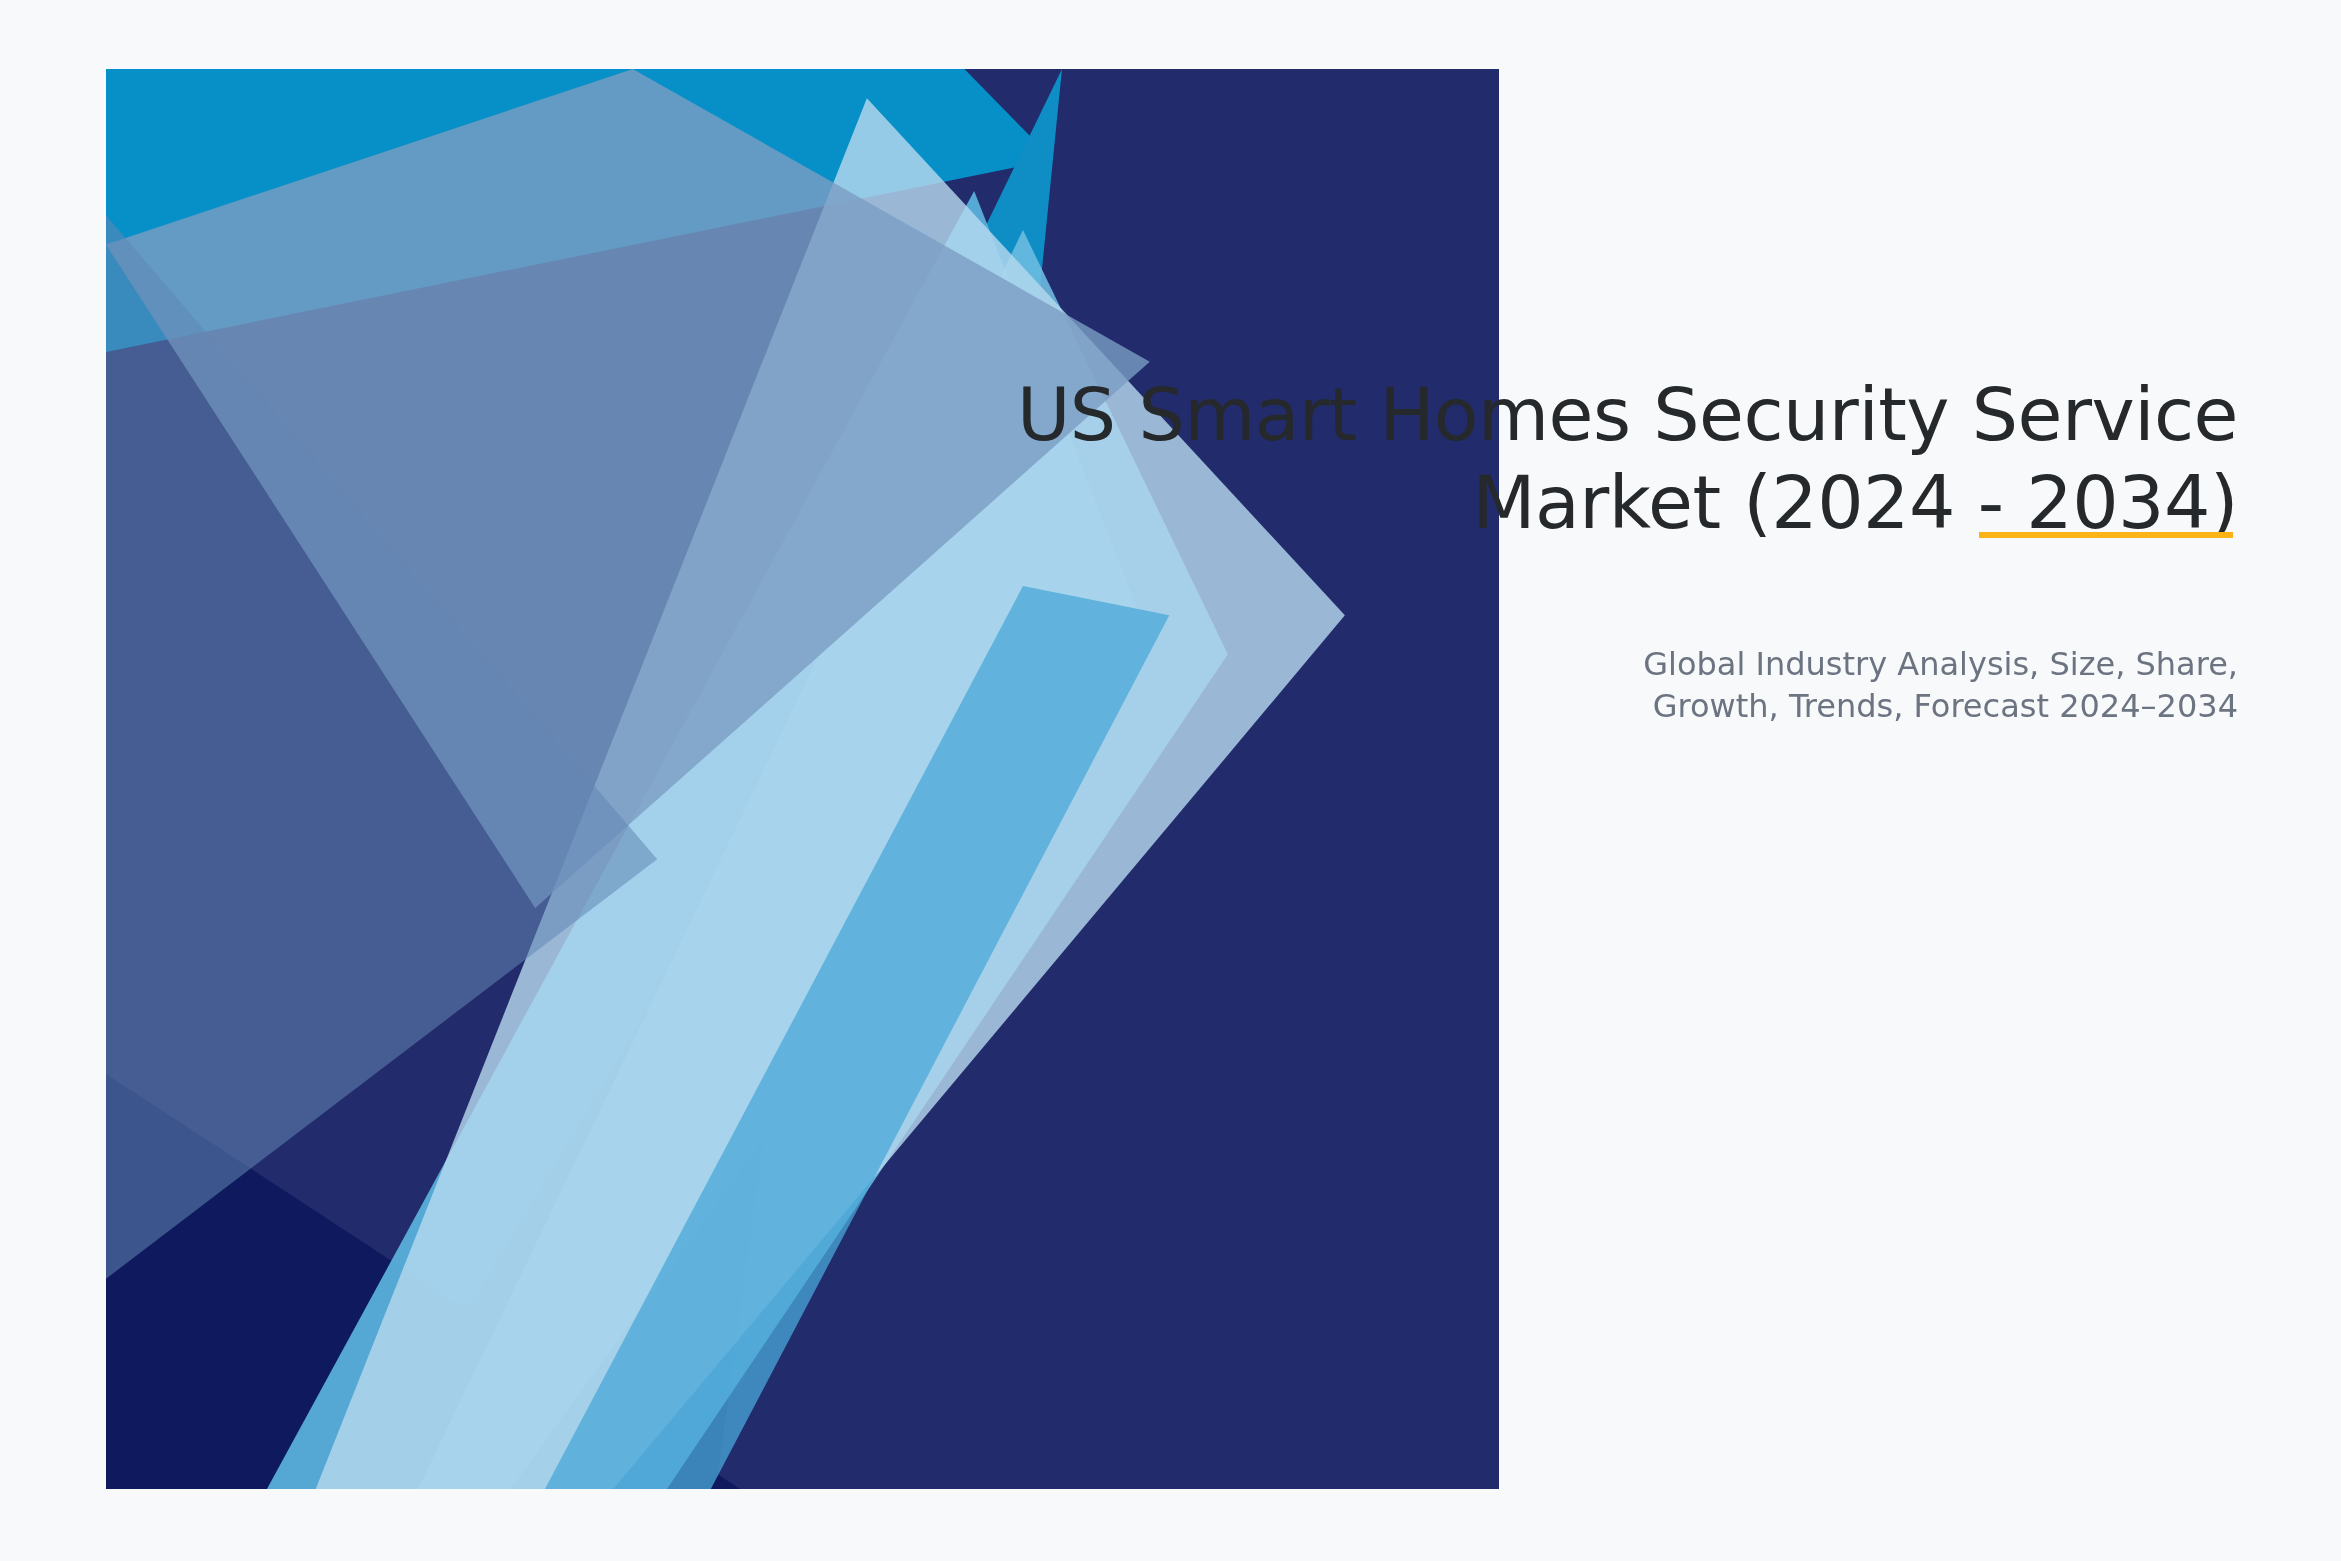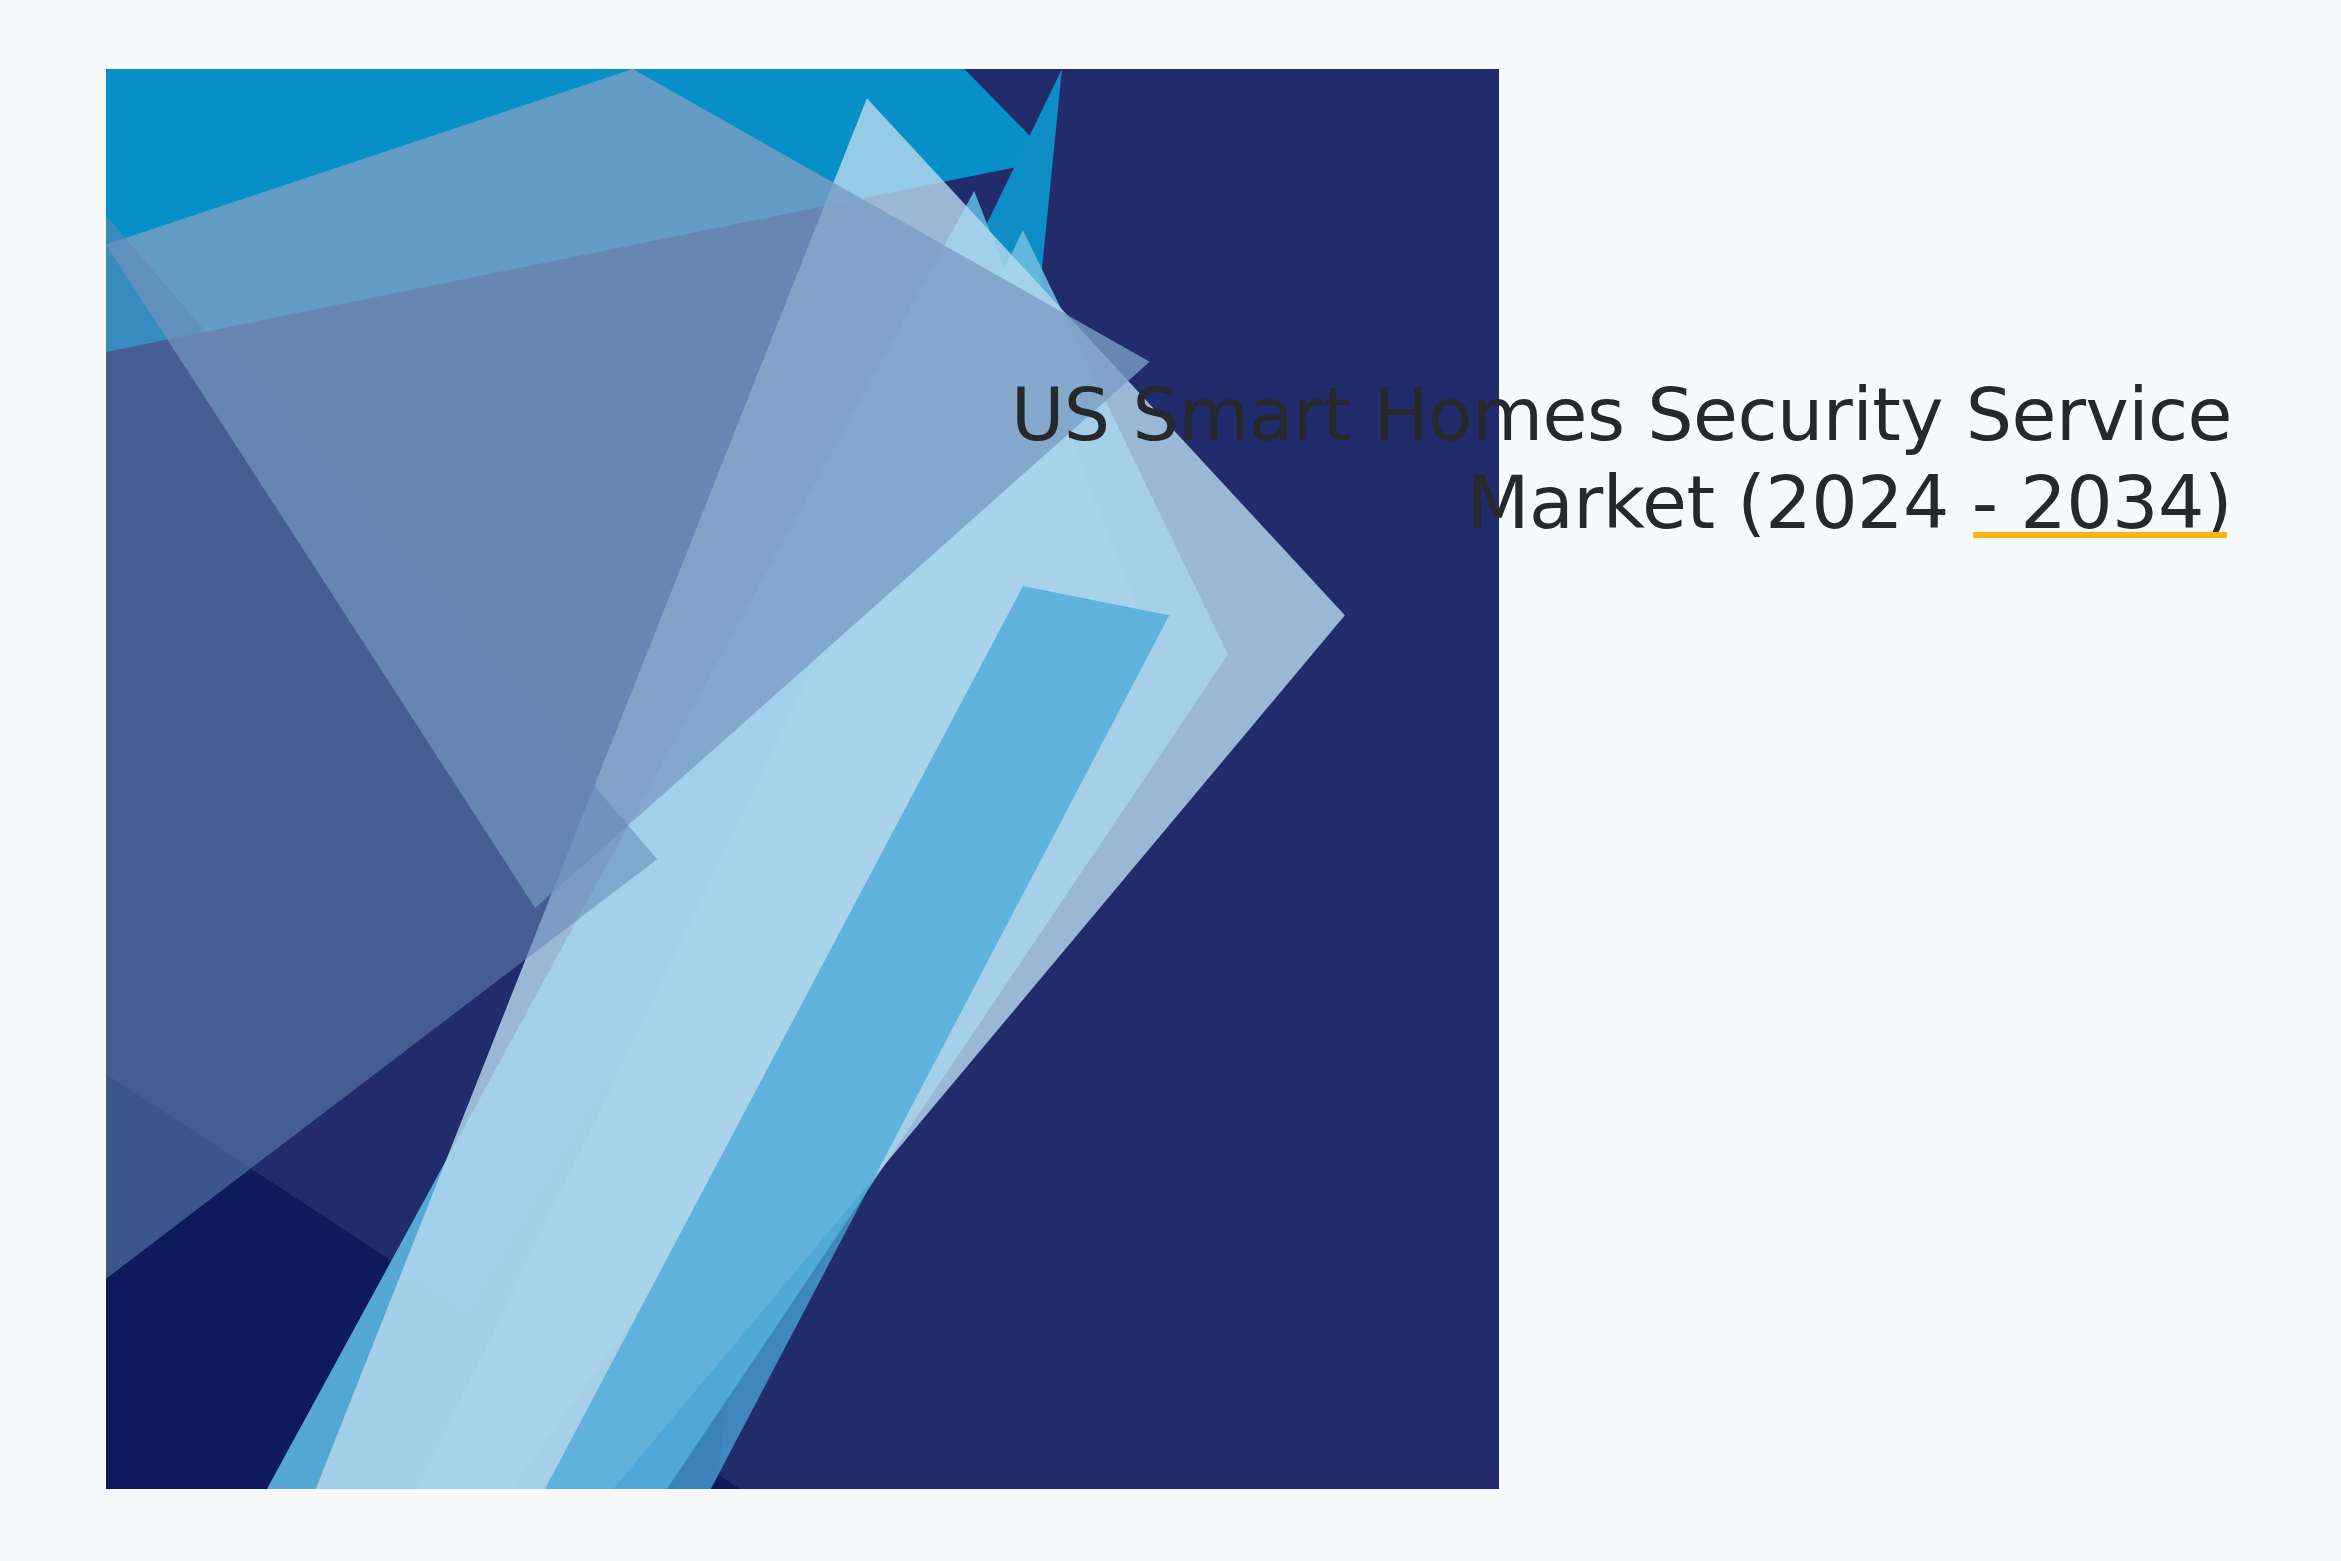--- a/index.html
+++ b/index.html
@@ -31,21 +31,21 @@
   }
   .artwork svg {
     display: block;
     width: 100%;
     height: 100%;
   }
 
   
   .text-block {
     position: absolute;
-    right: 110px;
+    right: 104px;
     top: 371px;
     width: 1366px;
     text-align: right;
   }
 
   .title-wrap {
     position: relative;
     display: block;
   }
 
@@ -123,16 +123,18 @@
   </div>
 
   <div class="text-block">
 
     <div class="title-wrap">
       <h1 class="cover-title">US Smart Homes Security Service
 Market (2024 - 2034)</h1>
       <span class="title-accent"></span>
     </div>
 
+    <p class="cover-subtitle">Global Industry Analysis, Size, Share,
+Growth, Trends, Forecast 2024–2034</p>
   </div>
 
 </div>
 
 
 </body></html>

